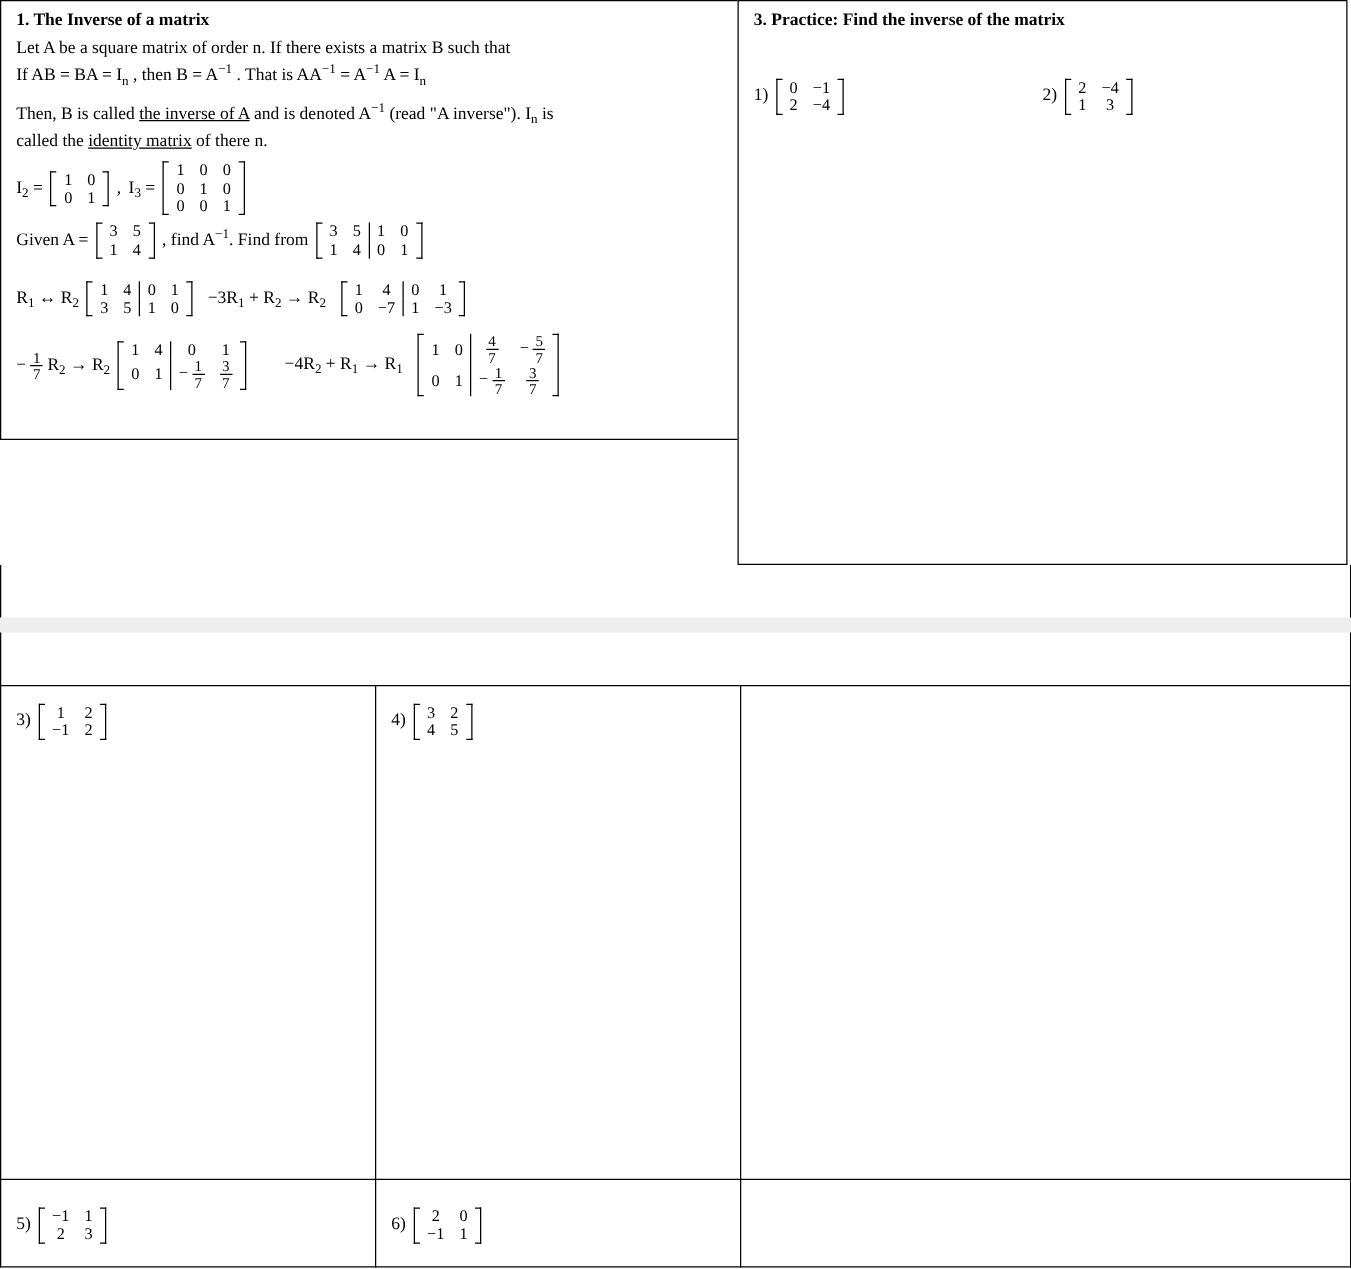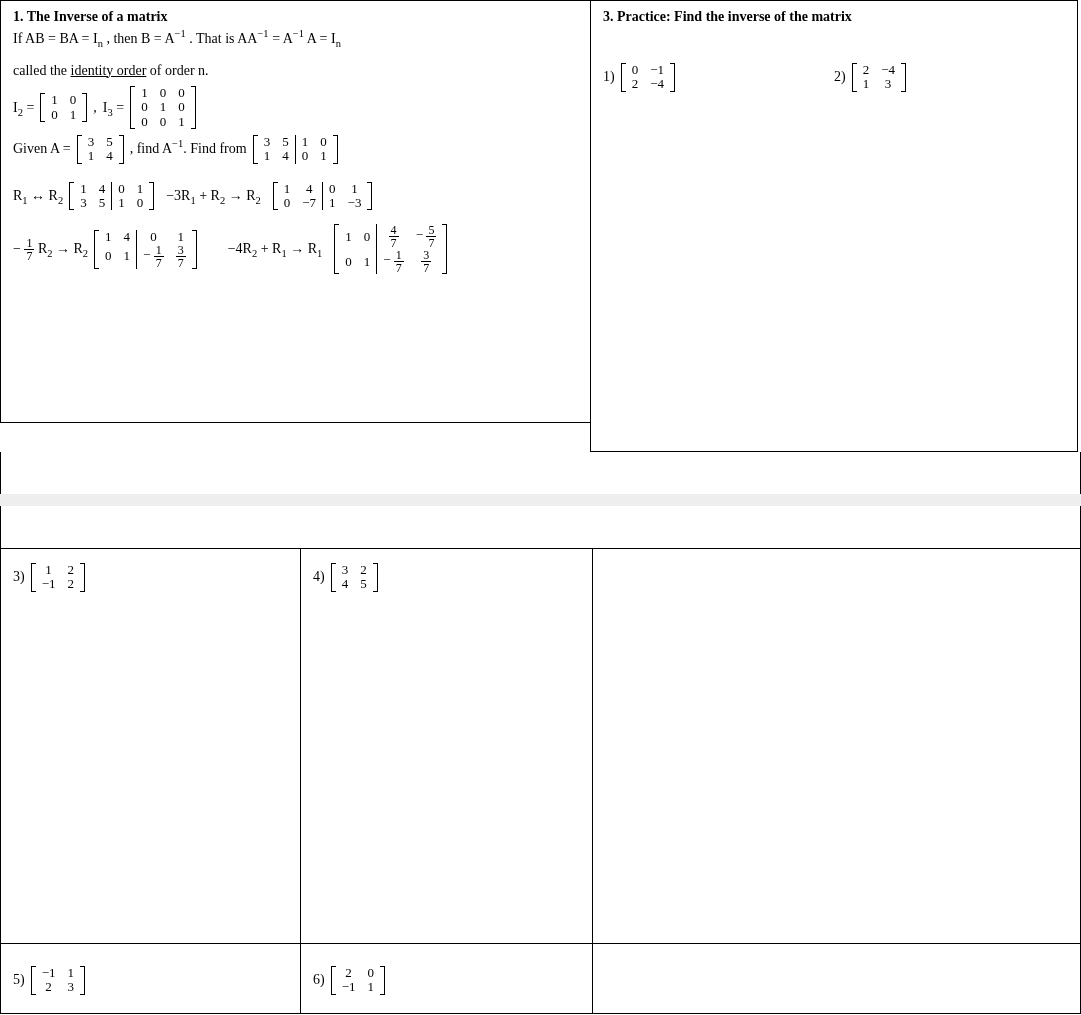--- a/index.html
+++ b/index.html
@@ -11,21 +11,21 @@
     font-size: 14px;
     color: #000;
   }
   .page { width: 100%; height: 100%; display: flex; flex-direction: column; }
   .row { display: flex; }
   .cell {
     border: 1px solid #000;
     padding: 8px 12px 4px 12px;
     overflow: hidden;
   }
-  .row-top .left { width: 590px; height: 423px; border-right: none; }
+  .row-top .left { width: 590px; height: 352px; border-right: none; }
   .row-top .right { width: 488px; height: 452px; }
   .row-top .right .inner { display: flex; gap: 0; }
   .row-top .right .subcell {
     width: 50%; height: 380px; padding-top: 20px;
   }
   .row-top .right .header { padding-bottom: 12px; font-weight: bold; }
 
   .spacer { height: 96px; background: #fff; border-left: 1px solid #000; border-right: 1px solid #000;}
   .spacer-inner { height: 12px; background: #eee; width: 100%; margin-left: -1px; width: calc(100% + 2px);}
 
@@ -64,33 +64,37 @@
   .s { }
 </style>
 </head>
 <body>
 
 <div class="page">
 
   <div class="row row-top">
     <div class="cell left">
       <h4>1. The Inverse of a matrix</h4>
+      <p>Let A be a square matrix of order n. If there exists a matrix B such that</p>
       <p>
         <span>If </span>
         <span class="s">AB = BA = I</span><sub class="s">n</sub>
         <span>, then </span>
         <span class="s">B =  A</span><sup>−1</sup>
         <span>. That is </span>
         <span class="s">AA</span><sup>−1</sup>
         <span class="s"> = A</span><sup>−1</sup>
         <span class="s">A = I</span><sub class="s">n</sub>
       </p>
       <p style="height:8px"></p>
       <p>
-        <span>called the </span><span class="u">identity order</span><span> of order n.</span>
+        <span>Then, B is called </span><span class="u">the inverse of A</span><span> and is denoted </span><span class="s">A</span><sup>−1</sup><span> (read "A inverse"). </span><span class="s">I</span><sub class="s">n</sub><span> is</span>
+      </p>
+      <p>
+        <span>called the </span><span class="u">identity matrix</span><span> of there n.</span>
       </p>
       <div class="line">
         <span><span class="s">I</span><sub>2</sub><span> = </span></span>
         <span class="m">
           <span class="bracket-l"></span>
           <table class="mtab">
               <tbody>
                 <tr>
                   <td>1</td>
                   <td>0</td>

